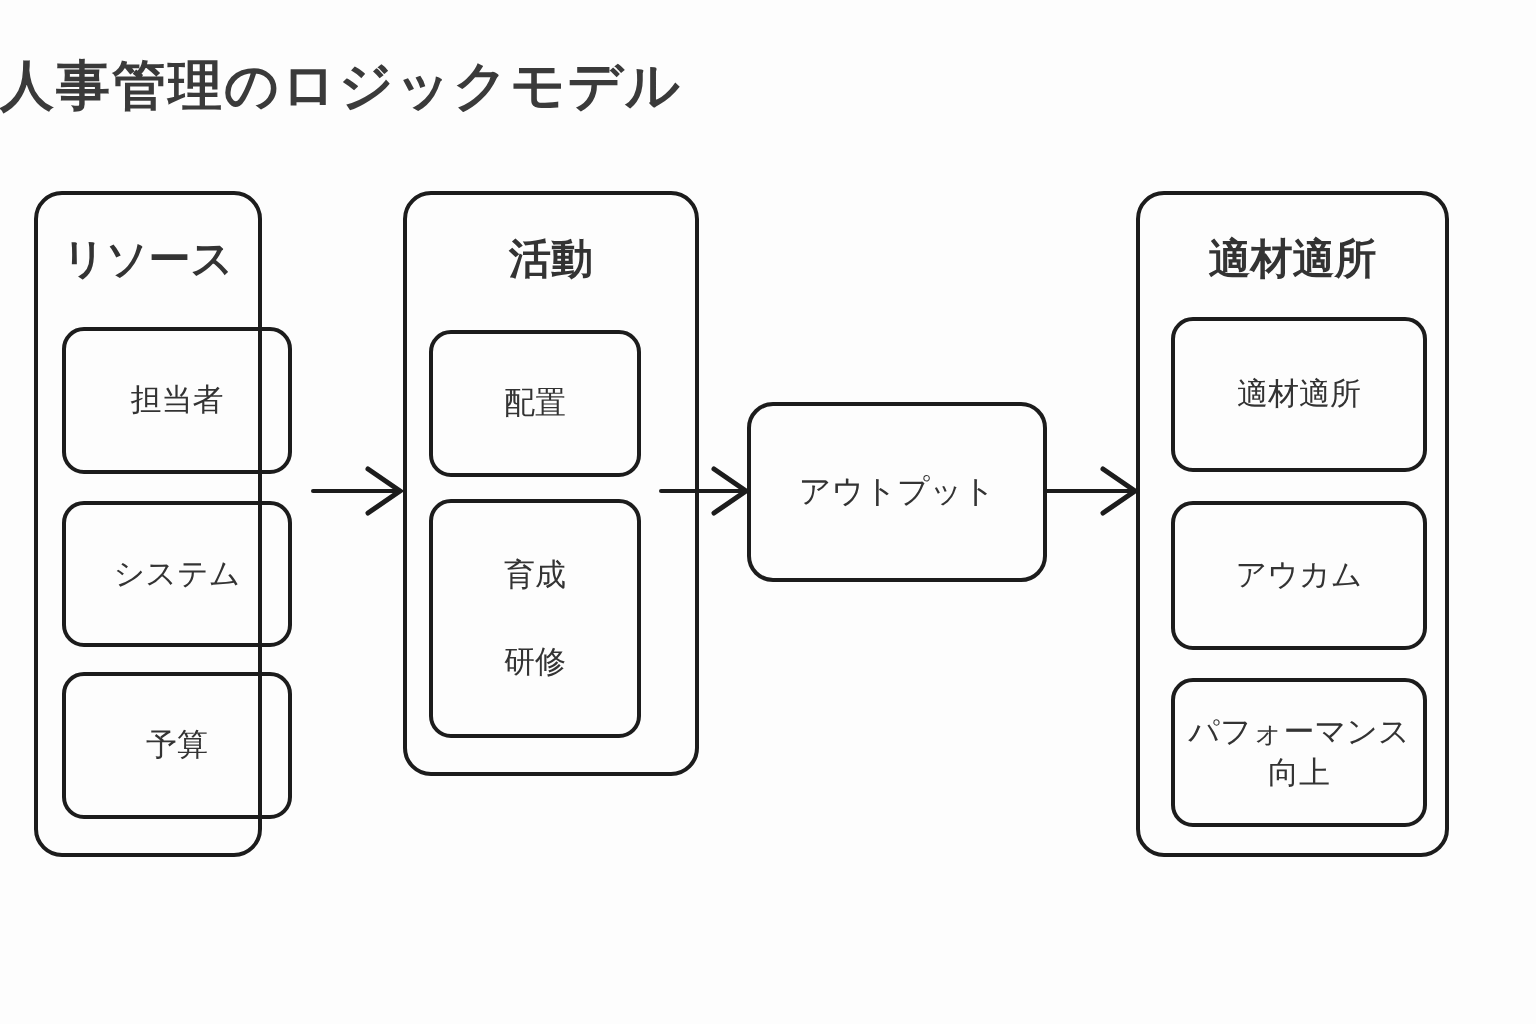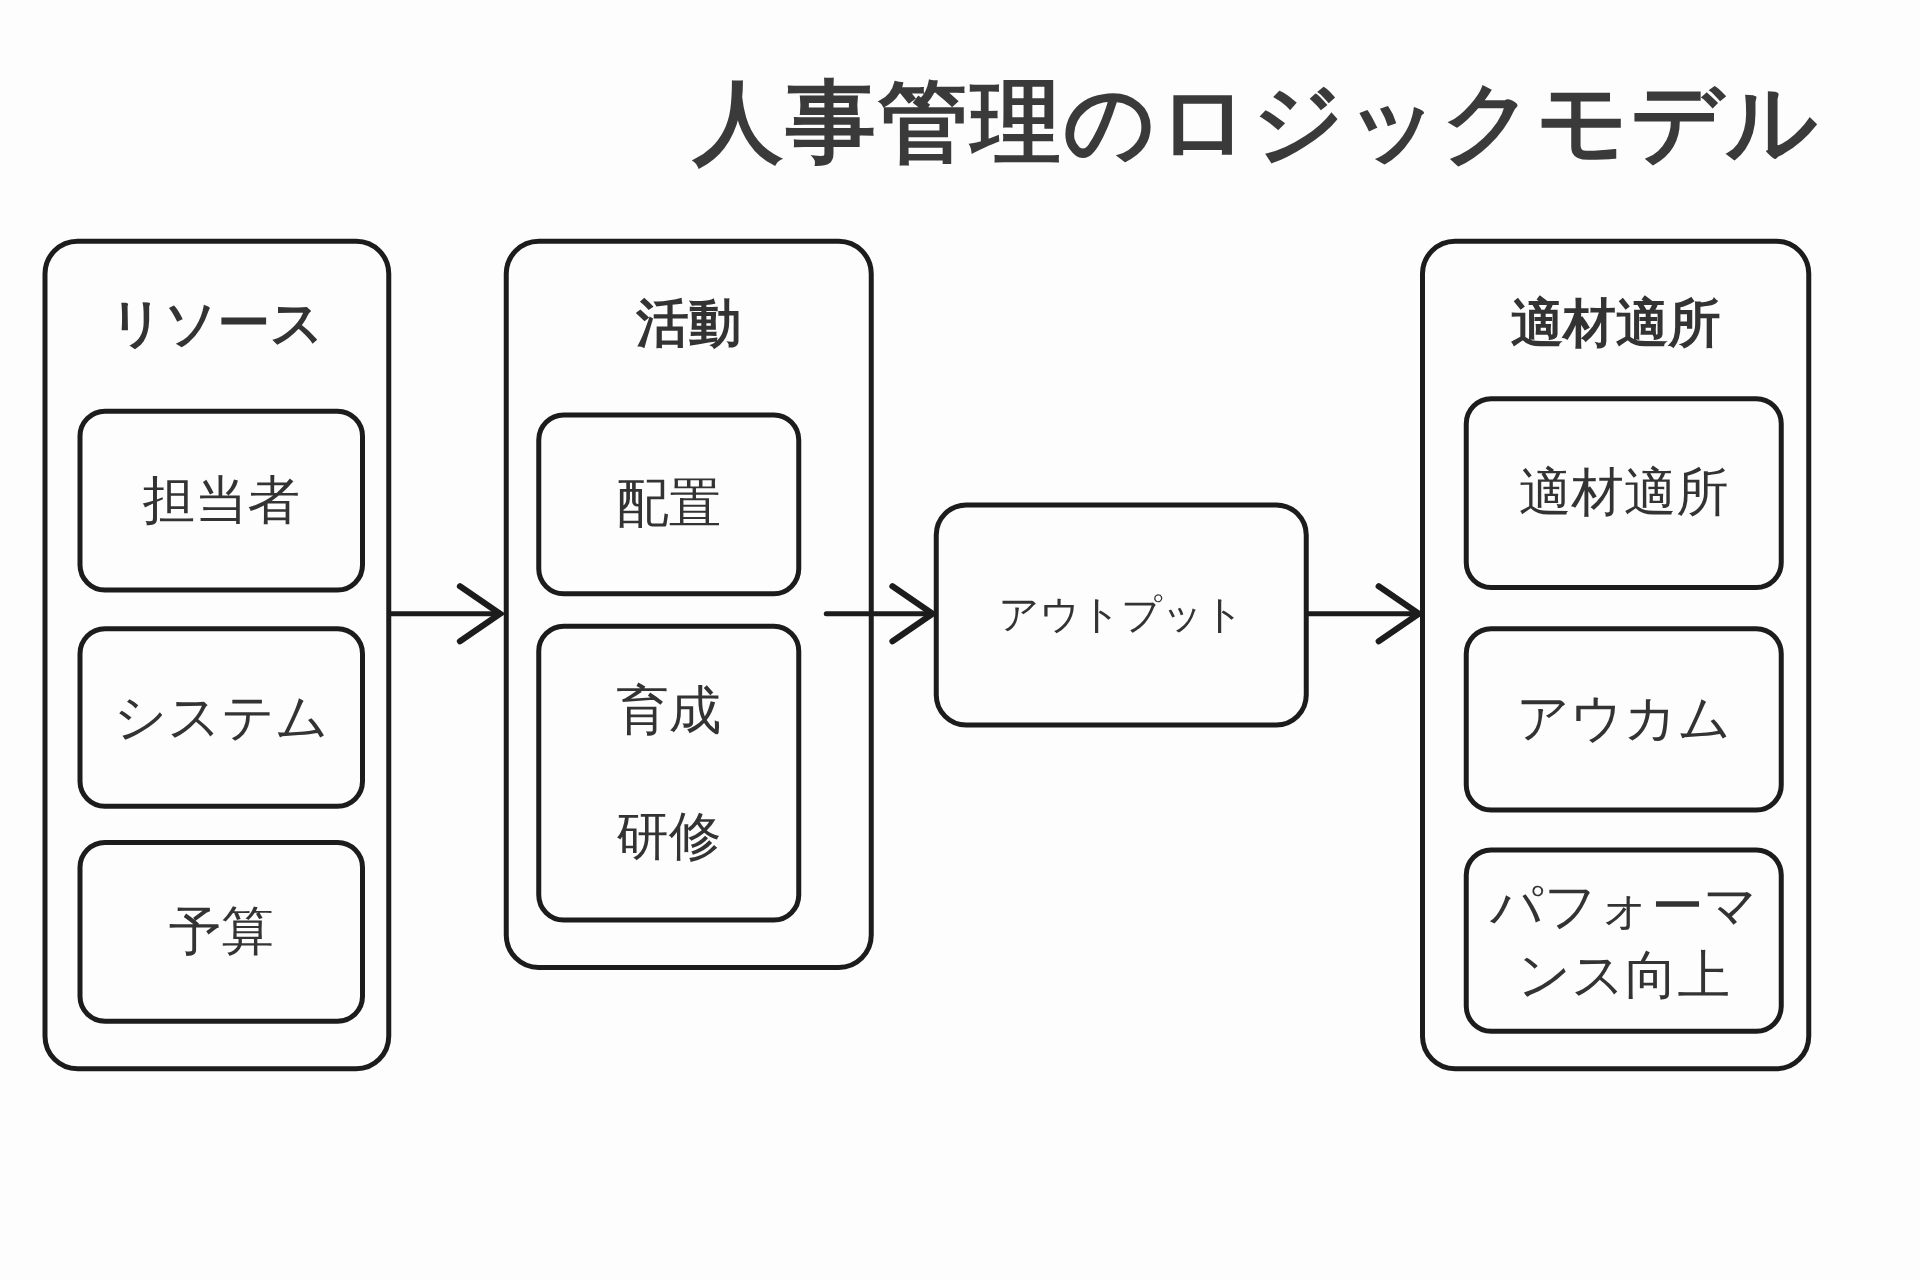--- a/index.html
+++ b/index.html
@@ -18,33 +18,33 @@
     width:1536px;
     height:1024px;
     background:var(--bg);
     overflow:hidden;
   }
   .title{
     position:absolute;
     top:50px;
     left:0;
     width:1456px;
-    text-align:right;
-    font-size:72px;
+    text-align:left;
+    font-size:54px;
     font-weight:700;
     letter-spacing:2px;
     color:#3a3a3a;
   }
   .col{
     position:absolute;
     border:4px solid var(--line);
     border-radius:28px;
     background:transparent;
   }
-  .col-resources{left:34px;top:191px;width:279px;height:666px;}
+  .col-resources{left:34px;top:191px;width:228px;height:666px;}
   .col-activities{left:403px;top:191px;width:296px;height:585px;}
   .col-outcome{left:1136px;top:191px;width:313px;height:666px;}
   .col-header{
     position:absolute;
     top:36px;
     left:0;
     width:100%;
     text-align:center;
     font-size:42px;
     font-weight:700;
@@ -52,21 +52,21 @@
   }
   .node{
     position:absolute;
     border:4px solid var(--line);
     border-radius:22px;
     display:flex;
     flex-direction:column;
     align-items:center;
     justify-content:center;
     text-align:center;
-    font-size:42px;
+    font-size:31px;
     font-weight:500;
     line-height:1.3;
     color:var(--text);
     padding:0 4px;
   }
   
   .col-resources .node{left:24px;width:230px;}
   .node-staff{top:132px;height:147px;}
   .node-system{top:306px;height:146px;}
   .node-budget{top:477px;height:147px;}

